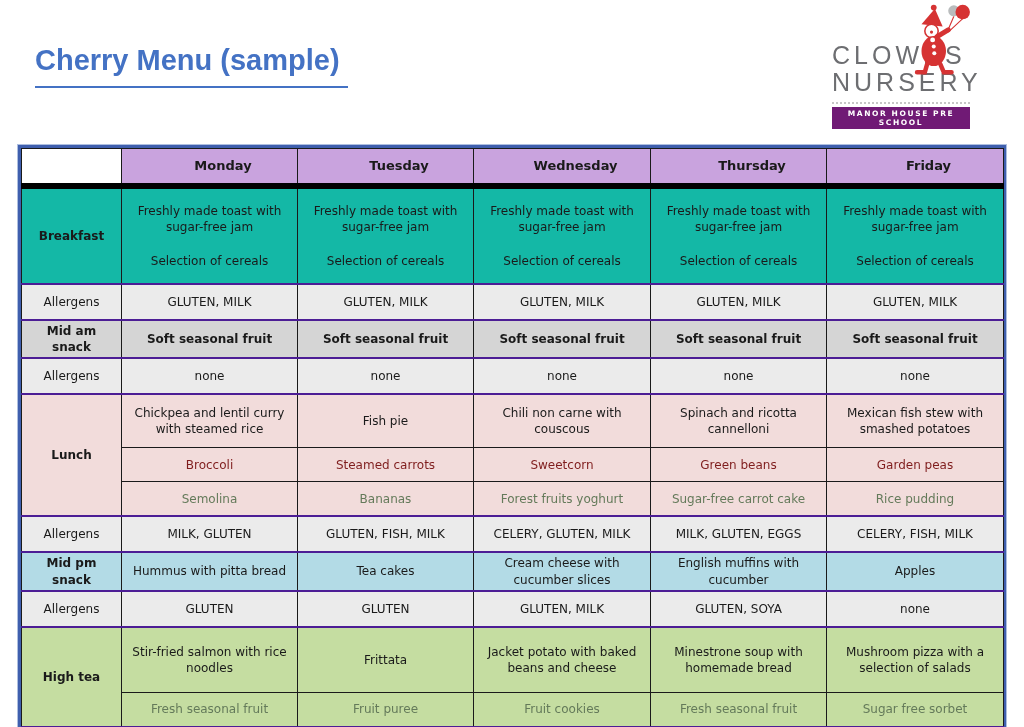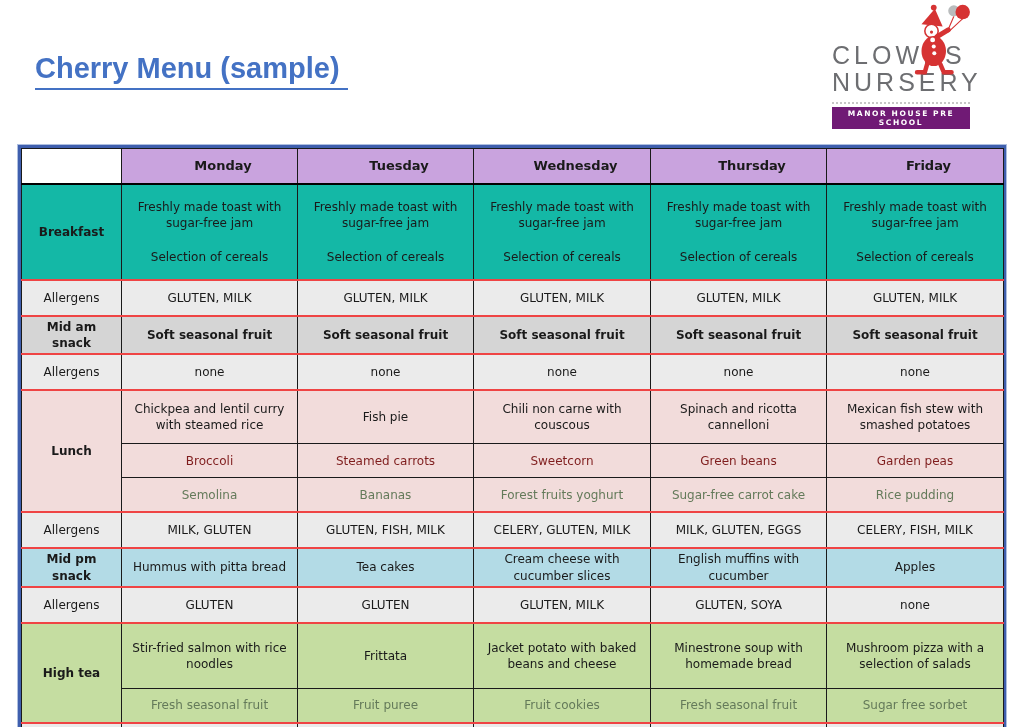--- a/index.html
+++ b/index.html
@@ -1,23 +1,23 @@
 <!DOCTYPE html>
 <html><head>
 <meta charset="utf-8">
 <style>
   html,body{margin:0;padding:0;}
   body{width:1024px;height:727px;background:#ffffff;font-family:"DejaVu Sans",sans-serif;position:relative;overflow:hidden;}
 
   
   .page-title{
-    position:absolute;left:35px;top:52px;margin:0;
+    position:absolute;left:35px;top:44px;margin:0;
     font-family:"Liberation Sans",sans-serif;
     font-size:29px;font-weight:bold;color:#4472C4;
-    border-bottom:2px solid #4472C4;padding-bottom:3px;padding-right:8px;
+    border-bottom:2px solid #4472C4;padding-bottom:9px;padding-right:8px;
     text-decoration:none;display:inline-block;
   }
 
   
   .logo{position:absolute;left:832px;top:42px;width:150px;}
   .logo-name{color:#6d6e71;font-family:"Liberation Sans",sans-serif;font-size:25px;letter-spacing:4px;line-height:1.08;font-weight:400;}
   .logo-dots{border-top:2px dotted #c6c6c6;margin:6px 0 3px 0;width:138px;}
   .logo-banner{background:#701a75;color:#ffffff;font-size:7.5px;letter-spacing:1.6px;font-weight:bold;text-align:center;padding:2px 0;width:138px;}
   .clown{position:absolute;left:80px;top:-40px;}
 
@@ -26,26 +26,26 @@
     position:absolute;left:18px;top:145px;width:982px;
     border:3px solid #3f5fae;outline:1px solid #aebfe0;
     background:#fff;
   }
   table{border-collapse:collapse;table-layout:fixed;width:982px;}
   td,th{
     border:1px solid #1a1a1a;text-align:center;vertical-align:middle;
     font-size:12px;color:#1a1a1a;padding:2px 5px;line-height:1.35;
     overflow:hidden;word-wrap:break-word;
   }
-  thead th{background:#C9A3DE;font-weight:bold;font-size:13px;height:30px;border-bottom:2px solid #000000;padding-left:32px;}
+  thead th{background:#C9A3DE;font-weight:bold;font-size:13px;height:30px;border-bottom:6px solid #000000;padding-left:32px;}
   th.corner{background:#ffffff;}
   td.rlabel{font-weight:bold;}
   td.alabel{font-weight:normal;}
 
-  tr.sep td{border-top:2px solid #ef4444;}
+  tr.sep td{border-top:2px solid #4c1d95;}
 
   tr.breakfast td{background:#14b8a6;height:90px;}
   tr.allerg td{background:#EBEBEB;height:30px;}
   tr.midam td{background:#D5D5D5;height:29px;font-weight:bold;}
   tr.midam td.rlabel{font-weight:bold;margin-left:32px;}
   tr.lunch-main td{background:#F2DCDB;height:48px;}
   tr.lunch-veg td{background:#F2DCDB;height:29px;color:#7f1d1d;}
   tr.lunch-des td{background:#F2DCDB;height:29px;color:#647a5a;}
   tr.midpm td{background:#B3DBE6;height:30px;}
   tr.ht-main td{background:#C5DDA1;height:60px;}

